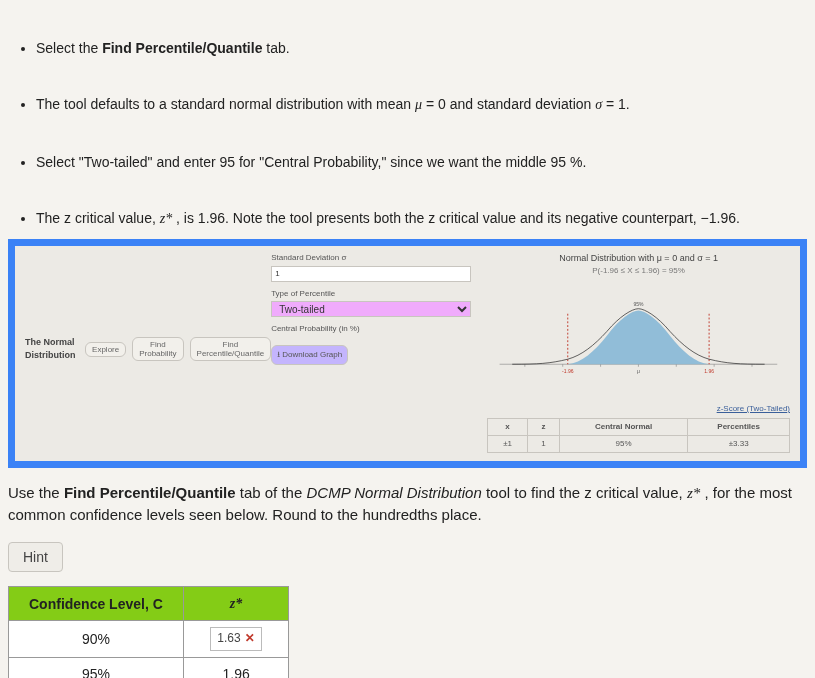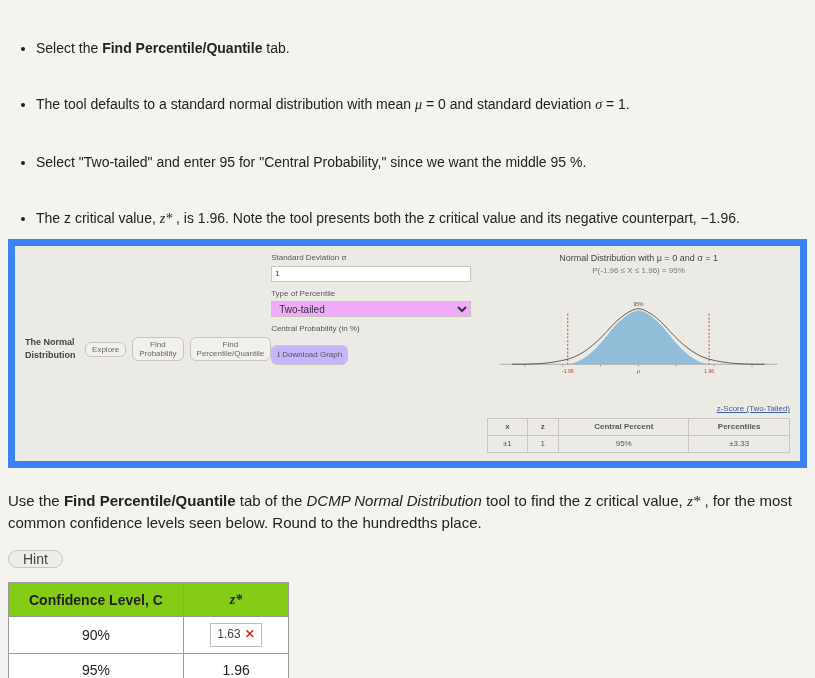--- a/index.html
+++ b/index.html
@@ -50,24 +50,24 @@
     font-size: 8px; padding: 2px 5px; border-radius: 6px; width: fit-content;
     margin-top: 4px;
   }
   .right-col { flex: 1; display: flex; flex-direction: column; }
   .chart-title { text-align: center; font-size: 9px; color: #444; }
   .chart-sub { text-align: center; font-size: 8px; color: #777; }
   .chart-area { position: relative; height: 120px; margin-top: 2px; }
   .zscore-link { color: #3a5f9a; text-decoration: underline; font-size: 8px; margin-top: 4px; text-align: right; }
   .mini-table { border-collapse: collapse; margin-top: 4px; font-size: 8px; }
   .mini-table th, .mini-table td { border: 1px solid #c8c5bf; padding: 2px 6px; text-align: center; color:#555; }
-  .prompt { margin-top: 22px; font-size: 15px; }
+  .prompt { margin-top: 14px; font-size: 15px; }
   .hint-btn {
     border: 1px solid #c8c5bf; background: #efede8; color:#444;
-    font-size: 14px; padding: 0 14px; border-radius: 12px; margin-top: 16px; margin-bottom: 14px;
+    font-size: 14px; padding: 6px 14px; border-radius: 4px; margin-top: 16px; margin-bottom: 14px;
     cursor: pointer;
   }
   table.answers { border-collapse: collapse; font-size: 14px; }
   table.answers th, table.answers td {
     border: 1px solid #999; padding: 6px 20px; text-align: center; background: #fff;
   }
   table.answers th { font-weight: 700; background: #84cc16; }
   .ans-box {
     display: inline-flex; align-items: center; gap: 4px;
     border: 1px solid #bbb; padding: 2px 6px; background: #fff; font-size: 12px; color:#444;
@@ -152,21 +152,21 @@
           <text x="240" y="114" text-anchor="middle" font-size="8" fill="#555">μ</text>
           <text x="352" y="114" text-anchor="middle" font-size="8" fill="#c0392b">1.96</text>
         </svg>
       </div>
       <a class="zscore-link">z-Score (Two-Tailed)</a>
       <table class="mini-table">
         <tbody>
             <tr>
           <th>x</th>
           <th>z</th>
-          <th>Central Percent</th>
+          <th>Central Normal</th>
           <th>Percentiles</th>
         </tr>
         <tr>
           <td>±1</td>
           <td>1</td>
           <td>95%</td>
           <td>±3.33</td>
         </tr>
       </tbody>
         </table>

